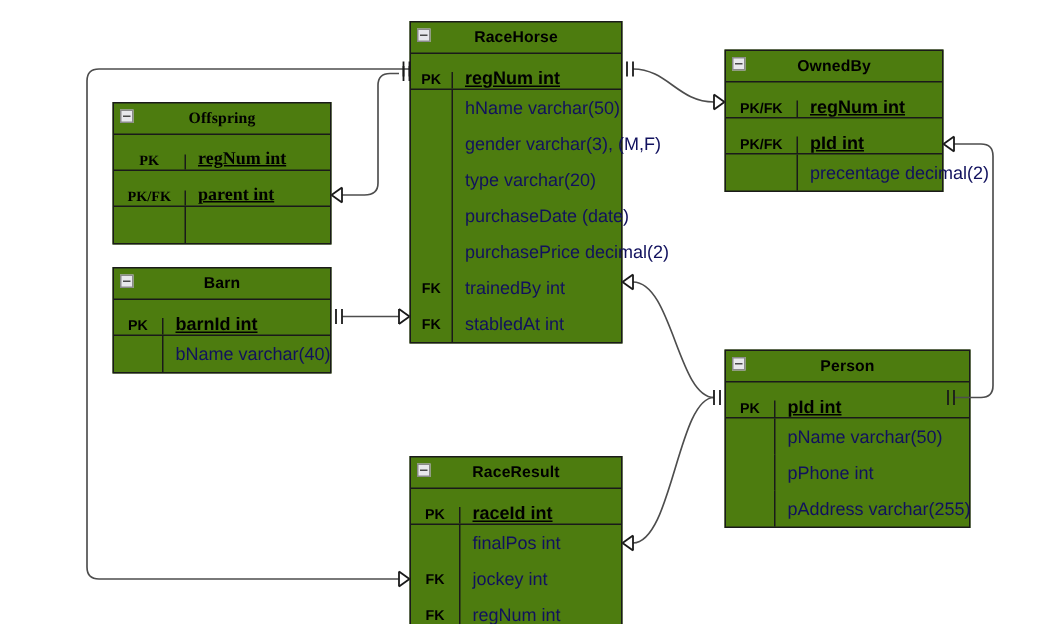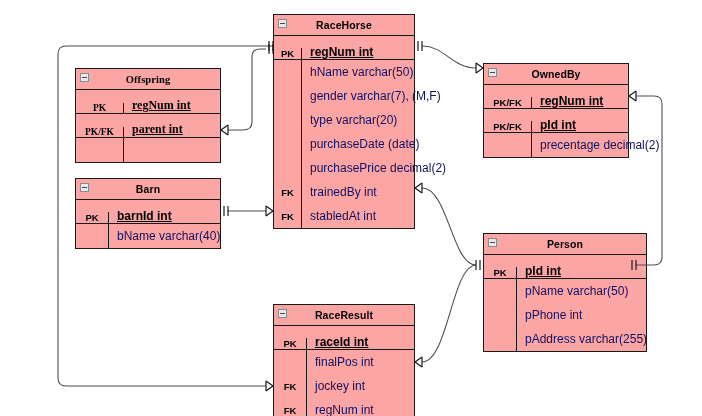--- a/index.html
+++ b/index.html
@@ -19,21 +19,21 @@
     position: absolute;
     left: 0;
     top: 0;
     width: 702px;
     height: 416px;
     pointer-events: none;
   }
   .entity {
     position: absolute;
     border: 1px solid #1a1a1a;
-    background: #fca5a5;
+    background: #4d7c0f;
     box-sizing: border-box;
   }
   .ent-header {
     position: relative;
     height: 21px;
     border-bottom: 1px solid #1a1a1a;
     display: flex;
     align-items: center;
     justify-content: center;
     box-sizing: border-box;
@@ -112,21 +112,21 @@
       <div class="row sep">
         <div class="cell-key" style="flex-basis: 28px; width: 28px;">PK</div>
         <div class="cell-attr pk">regNum int</div>
       </div>
       <div class="row">
         <div class="cell-key" style="flex-basis: 28px; width: 28px;"></div>
         <div class="cell-attr">hName varchar(50)</div>
       </div>
       <div class="row">
         <div class="cell-key" style="flex-basis: 28px; width: 28px;"></div>
-        <div class="cell-attr">gender varchar(7), (M,F)</div>
+        <div class="cell-attr">gender varchar(3), (M,F)</div>
       </div>
       <div class="row">
         <div class="cell-key" style="flex-basis: 28px; width: 28px;"></div>
         <div class="cell-attr">type varchar(20)</div>
       </div>
       <div class="row">
         <div class="cell-key" style="flex-basis: 28px; width: 28px;"></div>
         <div class="cell-attr">purchaseDate (date)</div>
       </div>
       <div class="row">
@@ -167,21 +167,21 @@
       </div>
       <div class="row sep">
         <div class="cell-key" style="flex-basis: 33px; width: 33px;">PK</div>
         <div class="cell-attr pk">barnId int</div>
       </div>
       <div class="row">
         <div class="cell-key" style="flex-basis: 33px; width: 33px;"></div>
         <div class="cell-attr">bName varchar(40)</div>
       </div>
     </div>
-    <div class="entity" style="left: 483px; top: 33px; width: 146px; margin-top: 30px;">
+    <div class="entity" style="left: 483px; top: 33px; width: 146px;">
       <div class="ent-header">
         <div class="collapse-box"></div>
         <div class="ent-title">OwnedBy</div>
       </div>
       <div class="row sep">
         <div class="cell-key" style="flex-basis: 48px; width: 48px;">PK/FK</div>
         <div class="cell-attr pk">regNum int</div>
       </div>
       <div class="row sep">
         <div class="cell-key" style="flex-basis: 48px; width: 48px;">PK/FK</div>

